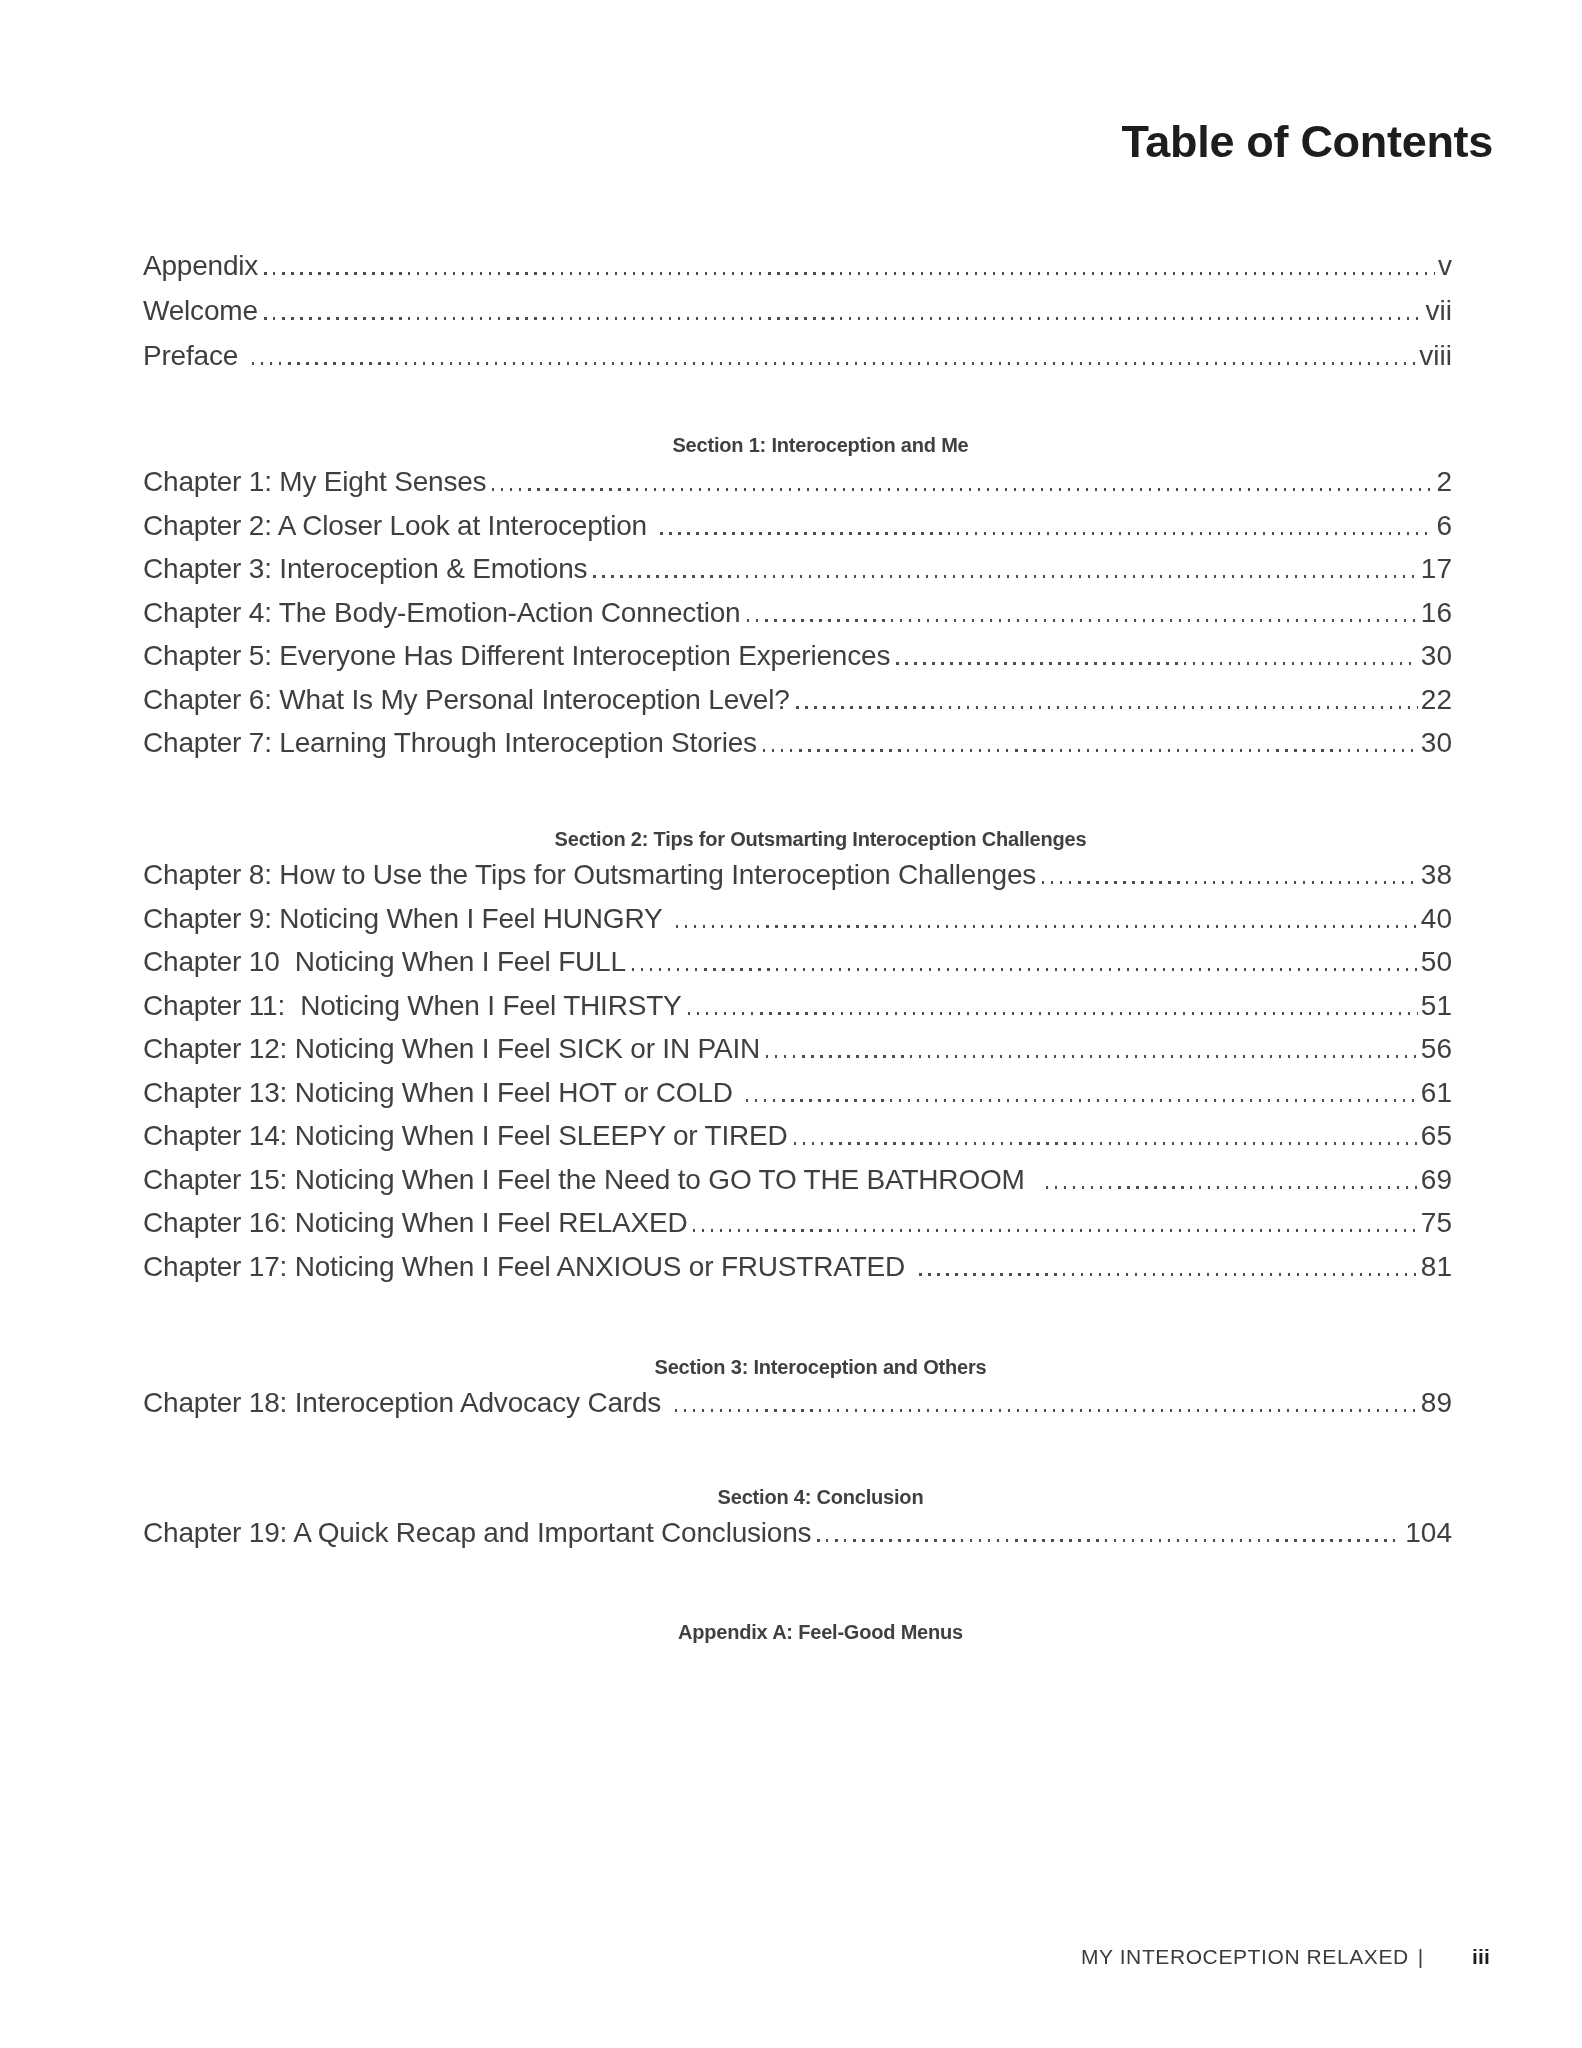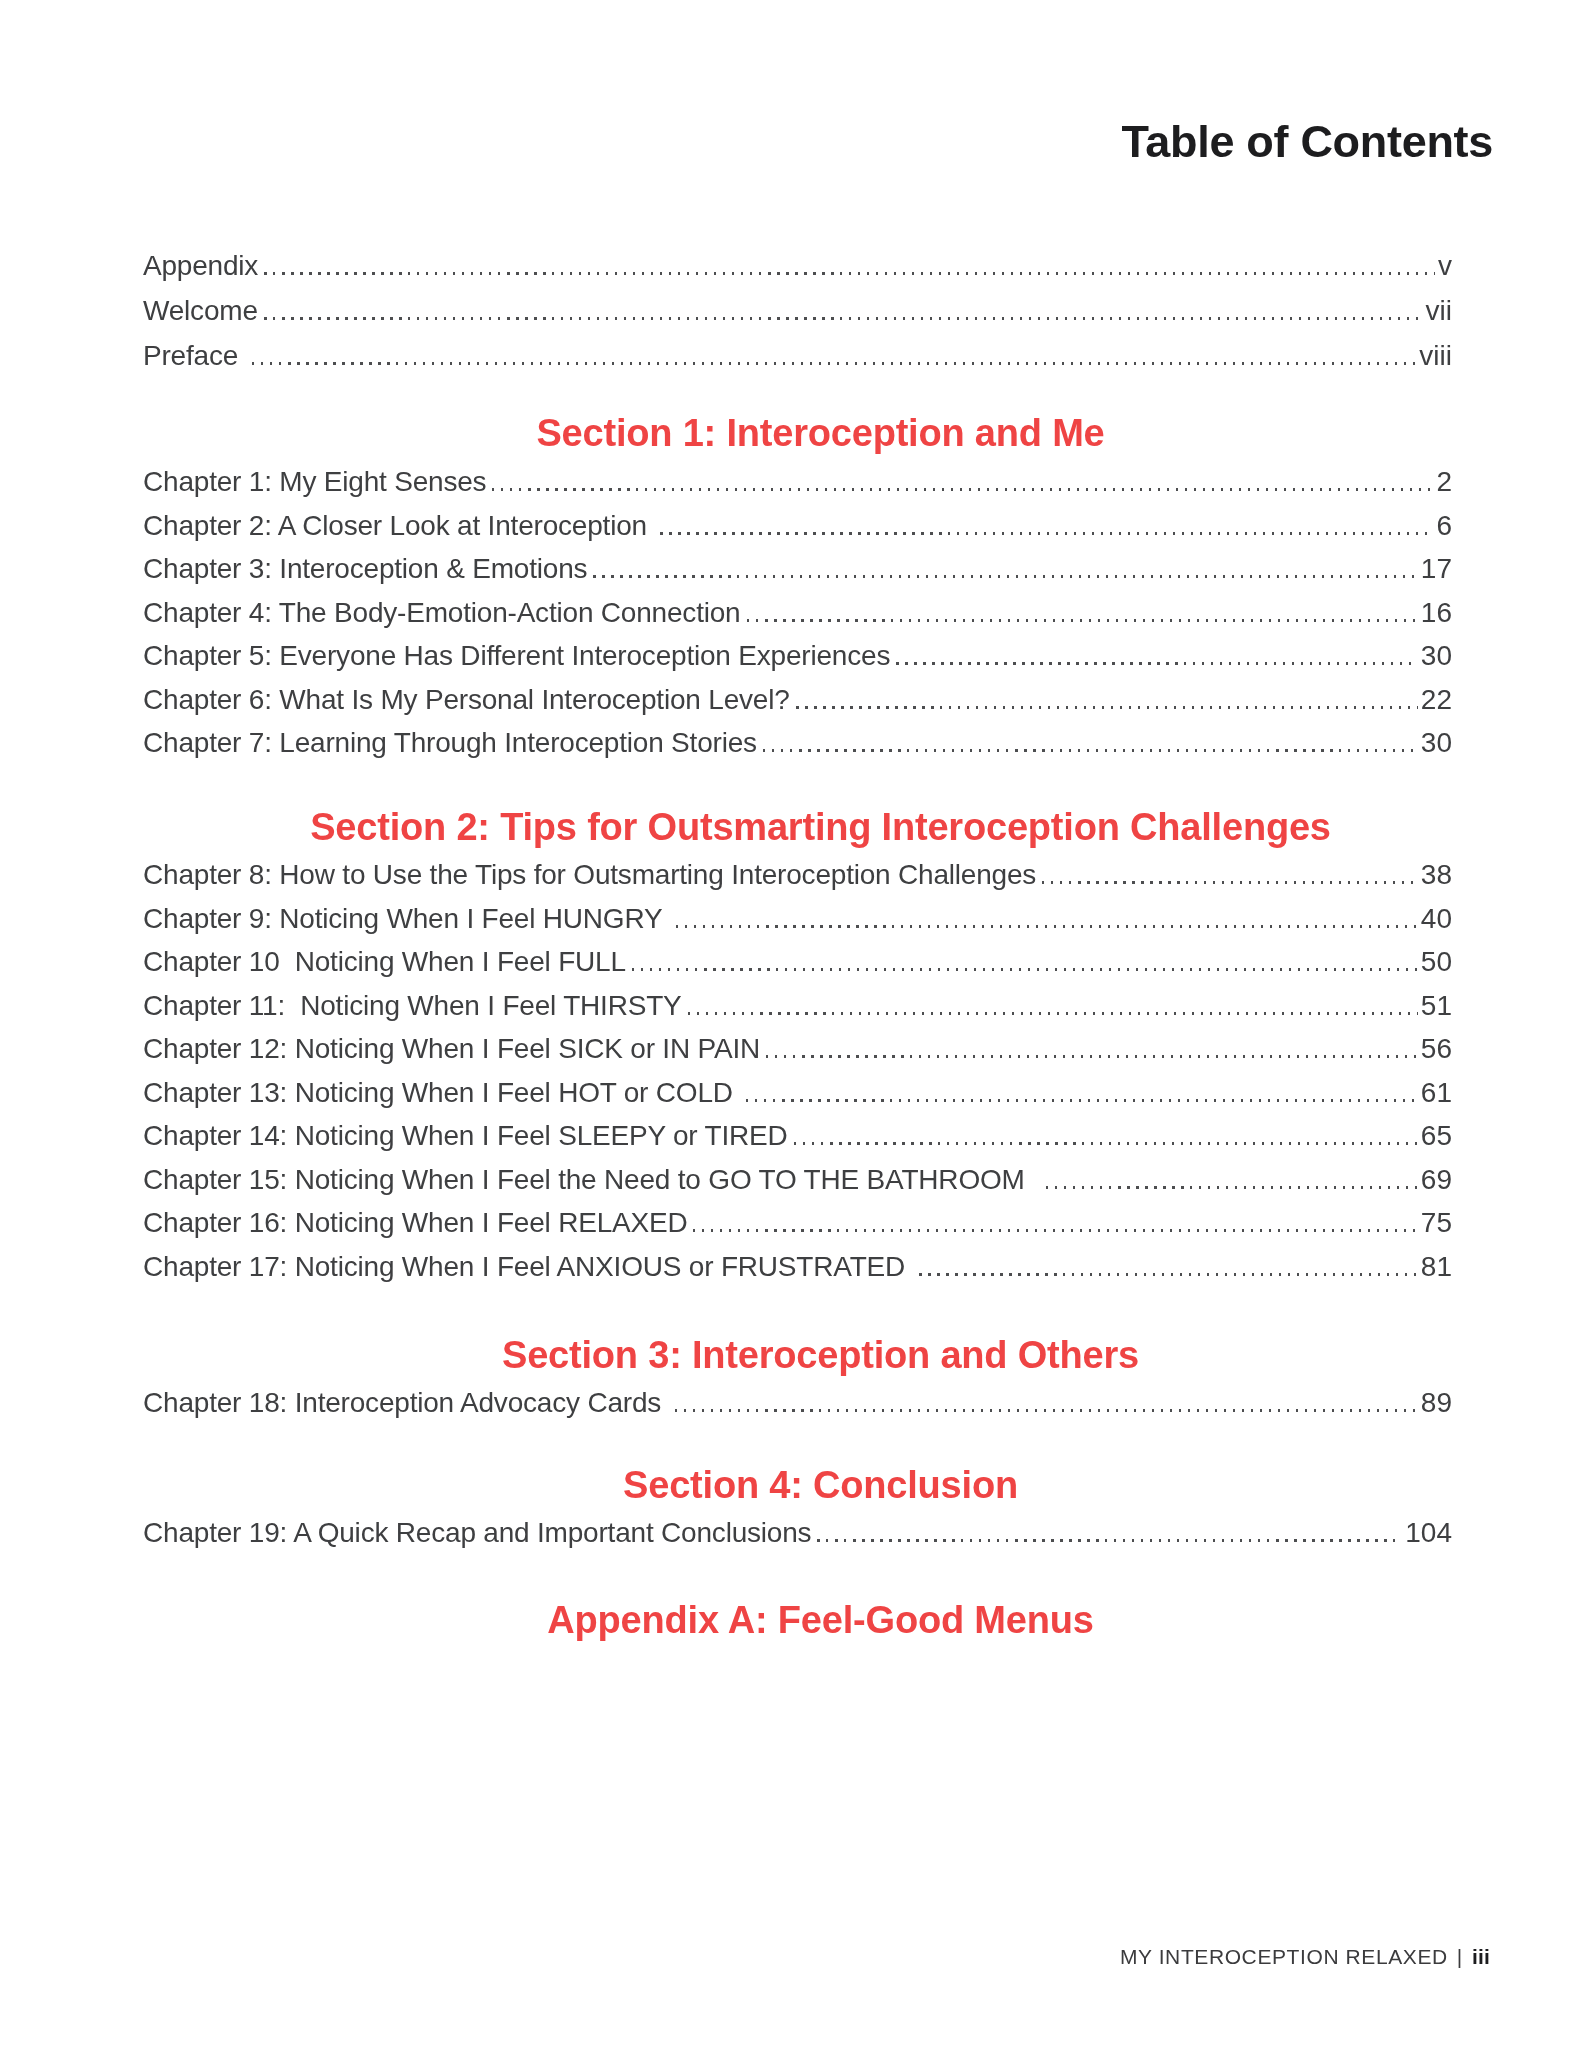--- a/index.html
+++ b/index.html
@@ -20,26 +20,26 @@
     line-height: 52px;
     font-weight: 700;
     letter-spacing: -0.3px;
     color: #1d1d1f;
     text-align: right;
     transform: translateX(41px);
   }
   .section-heading {
     position: absolute;
     left: 143px; right: 130px;
-    margin: 0;
-    font-size: 38px;
+    margin: 12px;
+    font-size: 20px;
     line-height: 38px;
     font-weight: 700;
     letter-spacing: -0.2px;
-    color: #ef4444;
+    color: #404040;
     text-align: center;
     transform: translateX(23px);
   }
   .toc-list {
     position: absolute;
     left: 143px; right: 130px;
     line-height: 43.5px;
     font-size: 28px;
     color: #3e3f41;
   }
@@ -69,21 +69,21 @@
     position: absolute;
     top: 1944px;
     right: 92px;
     font-size: 21px;
     line-height: 26px;
     letter-spacing: 0.6px;
     color: #3b3b3d;
     white-space: nowrap;
   }
   .footer .sep { padding: 0 9px; color: #3b3b3d; }
-  .footer .folio { font-weight: 700; color: #1d1d1f; letter-spacing: 0.2px; }
+  .footer .folio { font-weight: 700; color: #1d1d1f; letter-spacing: 0.2px; margin-left: 39px; }
 </style>
 </head>
 <body>
 
 <div class="page">
 
   <h1 class="title">Table of Contents</h1>
 
   <div class="toc-list front" style="top:243px">
     <div class="toc-row">

